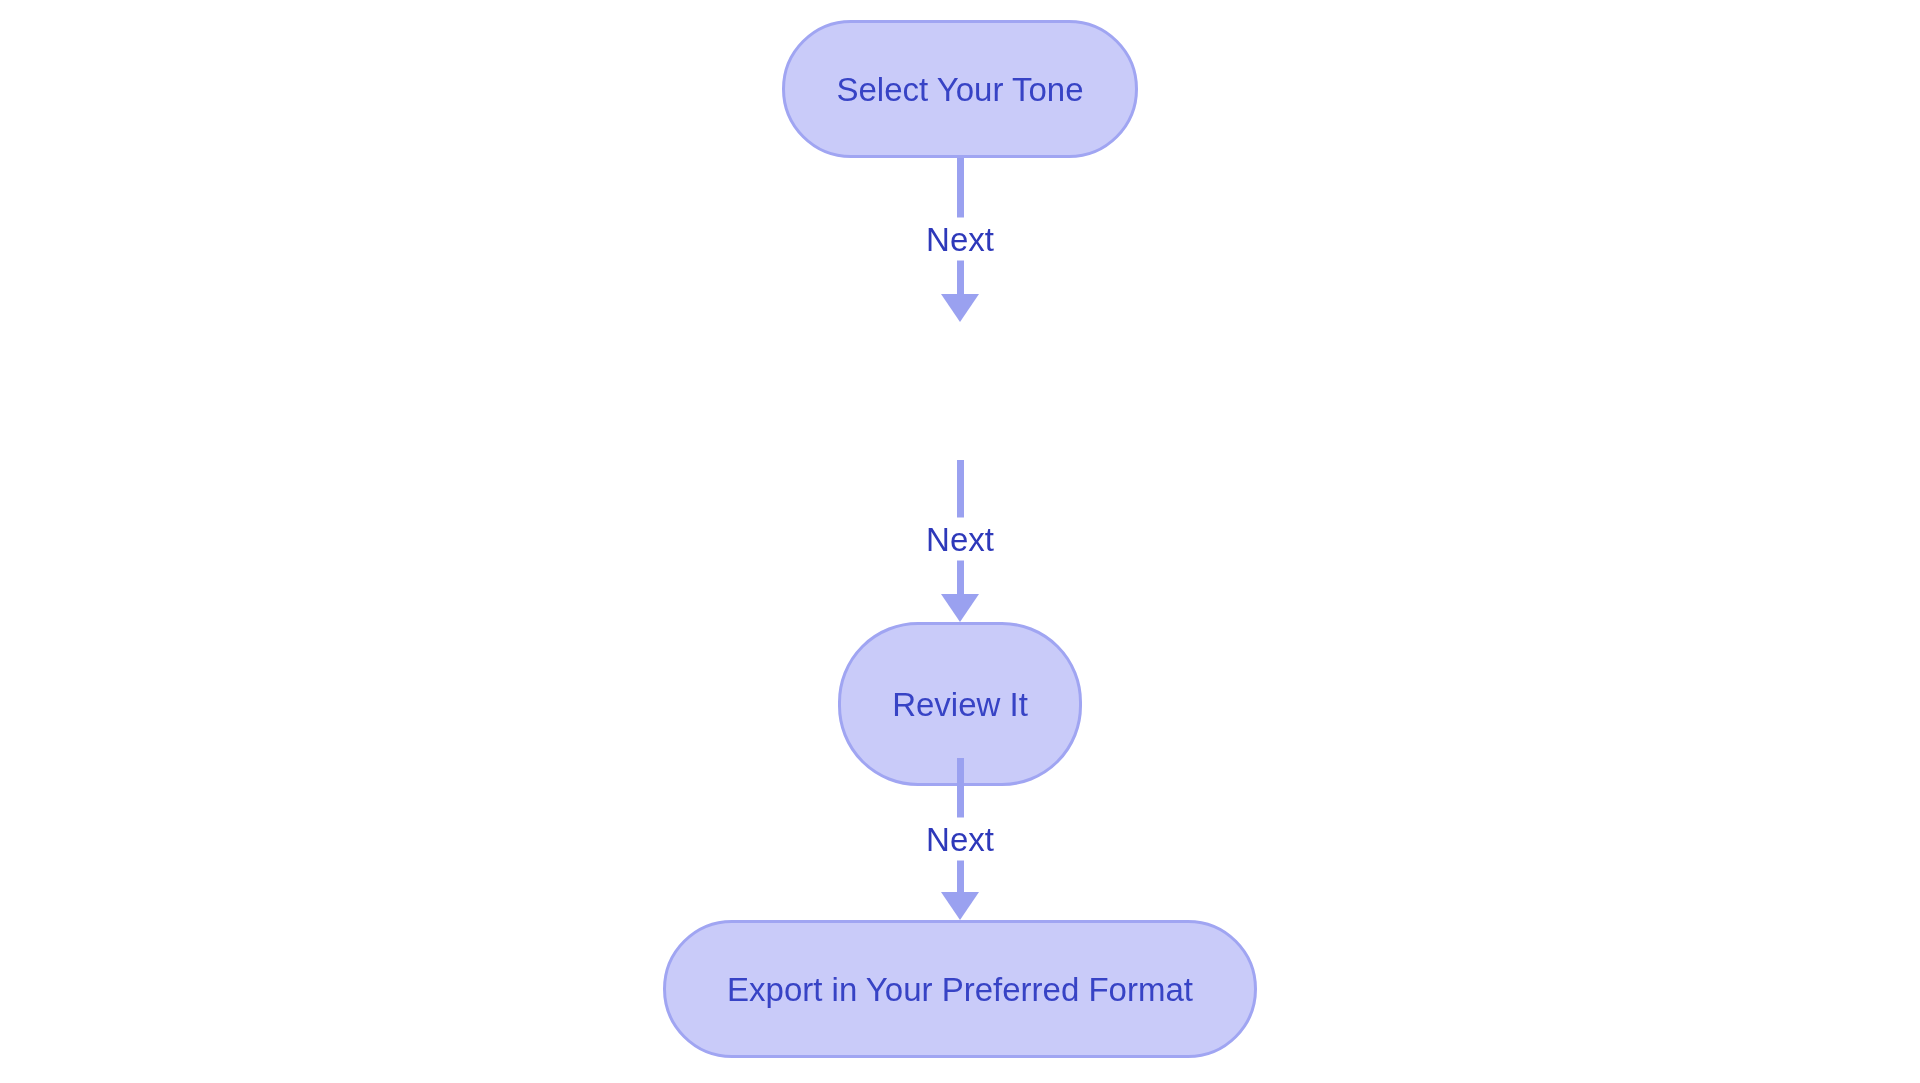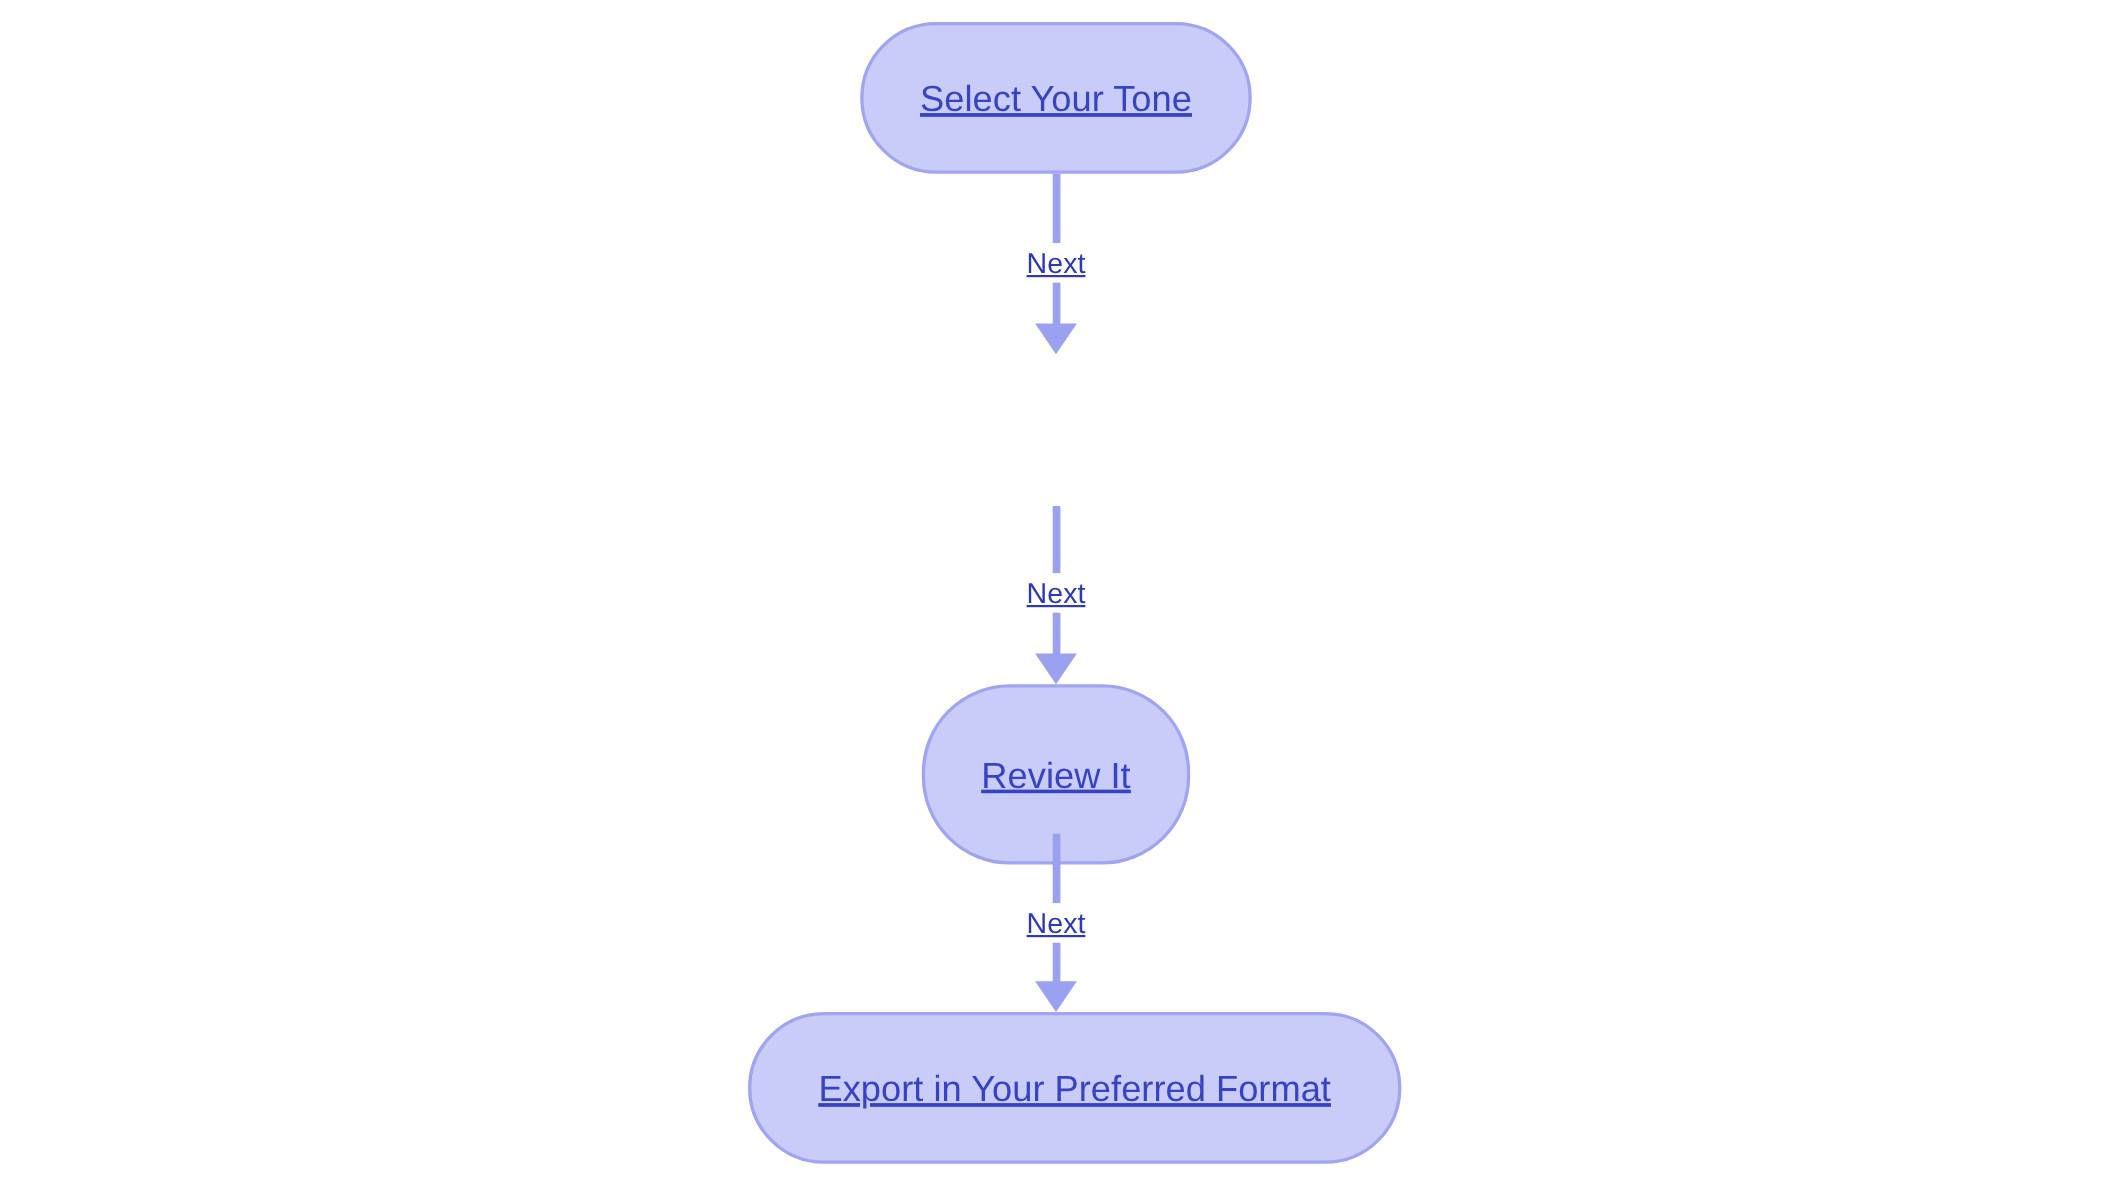--- a/index.html
+++ b/index.html
@@ -4,21 +4,21 @@
 <style>
   :root {
     --background: #ffffff;
     --node-fill: #c9cbf9;
     --node-border: #a0a5f2;
     --node-text: #3743c5;
     --arrow: #9aa1f0;
     --edge-label-text: #2e39ba;
     --edge-label-bg: #ffffff;
   }
-  * { box-sizing: border-box; text-decoration: underline; }
+  * { box-sizing: border-box; }
   html, body { margin: 0; padding: 0; }
   body {
     background: var(--background);
     font-family: "Liberation Sans", "DejaVu Sans", sans-serif;
   }
   .canvas {
     position: relative;
     width: 1920px;
     height: 1083px;
     background: var(--background);
@@ -33,21 +33,21 @@
     align-items: center;
     justify-content: center;
     color: var(--node-text);
     font-size: 33px;
     line-height: 1;
     white-space: nowrap;
   }
   .n1 { left: 782px; top: 20px;  width: 356px; height: 138px; }
   .n2 { left: 706px; top: 322px; width: 508px; height: 138px; }
   .n3 { left: 838px; top: 622px; width: 244px; height: 164px; }
-  .n4 { left: 680px; top: 920px; width: 594px; height: 138px; }
+  .n4 { left: 663px; top: 920px; width: 594px; height: 138px; }
 
   .edge-line {
     position: absolute;
     left: 956.5px;
     width: 7px;
     background: var(--arrow);
   }
   .l1 { top: 158px; height: 138px; }
   .l2 { top: 460px; height: 136px; }
   .l3 { top: 758px; height: 136px; }
@@ -64,21 +64,21 @@
   .a1 { top: 294px; }
   .a2 { top: 594px; }
   .a3 { top: 892px; }
 
   .edge-label {
     position: absolute;
     left: 960px;
     transform: translate(-50%, -50%);
     background: var(--edge-label-bg);
     color: var(--edge-label-text);
-    font-size: 26px;
+    font-size: 33px;
     line-height: 1;
     padding: 5px 8px;
     white-space: nowrap;
   }
   .t1 { top: 239px; }
   .t2 { top: 539px; }
   .t3 { top: 839px; }
 </style>
 </head>
 <body>

